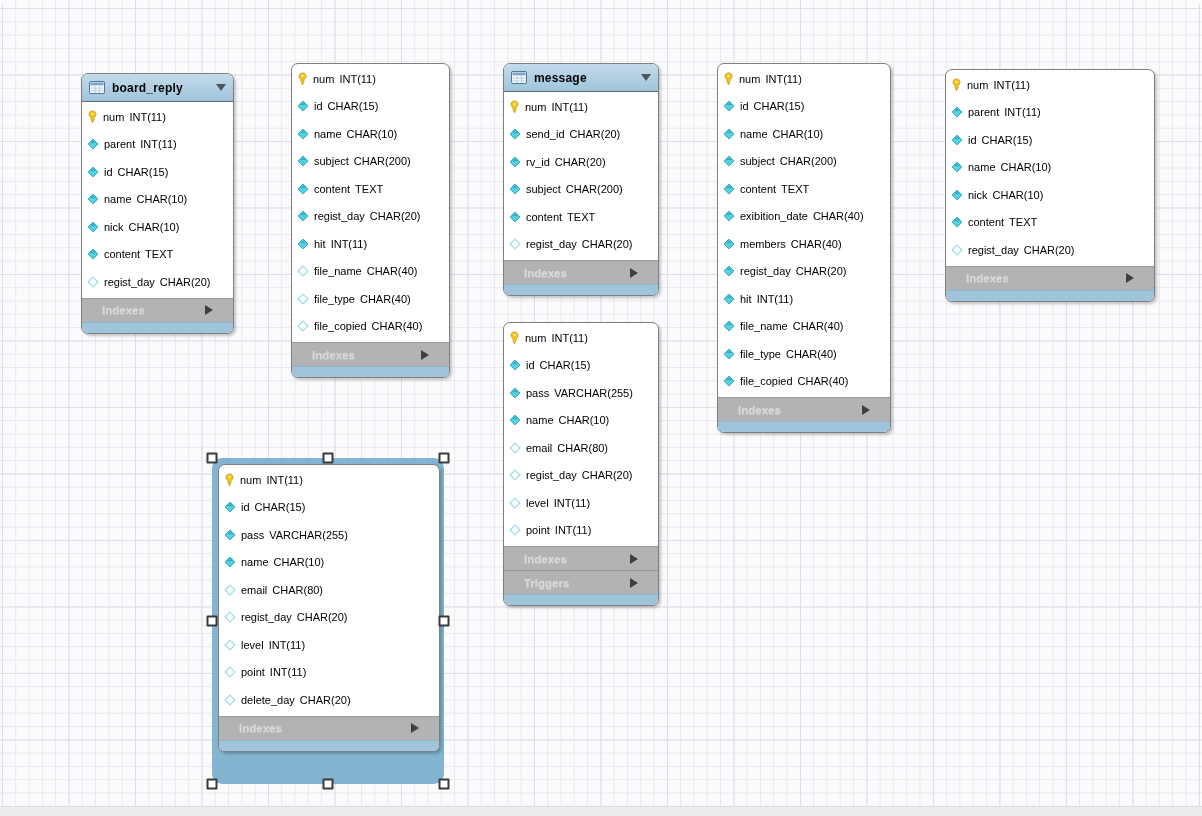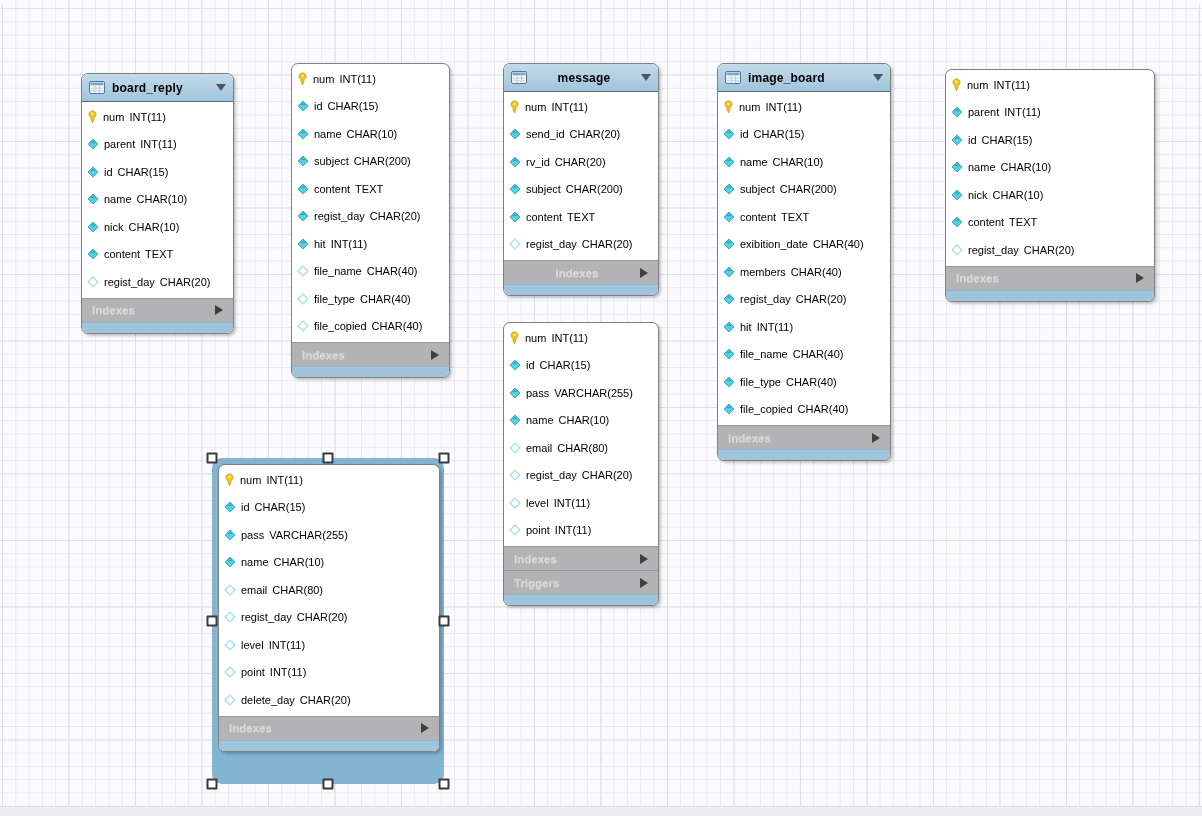--- a/index.html
+++ b/index.html
@@ -52,21 +52,21 @@
   .tbl-row{
     height:27.5px;display:flex;align-items:center;gap:5px;
     padding:0 4px 0 5px;font-size:11px;color:#000;white-space:nowrap;
   }
   .col-icon{display:flex;align-items:center;flex:0 0 auto;}
   .col-name{}
   .col-type{}
   .tbl-section{
     height:23px;background:var(--section-gray,#b3b3b5);
     border-top:1px solid #989898;
-    display:flex;align-items:center;padding:0 10px;
+    display:flex;align-items:center;padding:0 20px;
   }
   .sec-label{
     font-weight:bold;font-size:11.5px;color:var(--section-text,#d9d9d9);
     flex:1 1 auto;text-shadow:0 1px 0 rgba(255,255,255,0.25);
   }
   .sec-arrow{
     width:0;height:0;flex:0 0 auto;
     border-top:5px solid transparent;border-bottom:5px solid transparent;
     border-left:8px solid #3f3f3f;
   }
@@ -288,21 +288,21 @@
           <span class="col-name">file_copied</span>
           <span class="col-type">CHAR(40)</span>
         </div>
       </div>
       <div class="tbl-section">
         <span class="sec-label">Indexes</span>
         <span class="sec-arrow"></span>
       </div>
       <div class="tbl-strip"></div>
     </div>
-    <div class="table-node" style="left: 503px; top: 63px; width: 154px; text-align: center;">
+    <div class="table-node" style="left: 503px; top: 63px; width: 154px;">
       <div class="tbl-header">
         <span class="tbl-icon">
           <svg width="16" height="13" viewBox="0 0 16 13">
             <rect x="0.5" y="0.5" width="15" height="12" rx="1.5" fill="#f4f8fb" stroke="#53779c"></rect>
             <rect x="1.5" y="1.5" width="13" height="2.8" fill="#7ba6c9"></rect>
             <g stroke="#bcd0e0" stroke-width="1">
               <line x1="1.5" y1="7.2" x2="14.5" y2="7.2"></line>
               <line x1="1.5" y1="9.9" x2="14.5" y2="9.9"></line>
               <line x1="6" y1="4.5" x2="6" y2="12"></line>
               <line x1="10.5" y1="4.5" x2="10.5" y2="12"></line>
@@ -462,36 +462,20 @@
         <span class="sec-label">Indexes</span>
         <span class="sec-arrow"></span>
       </div>
       <div class="tbl-section">
         <span class="sec-label">Triggers</span>
         <span class="sec-arrow"></span>
       </div>
       <div class="tbl-strip"></div>
     </div>
     <div class="table-node" style="left: 717px; top: 63px; width: 172px;">
-      <div class="tbl-header">
-        <span class="tbl-icon">
-          <svg width="16" height="13" viewBox="0 0 16 13">
-            <rect x="0.5" y="0.5" width="15" height="12" rx="1.5" fill="#f4f8fb" stroke="#53779c"></rect>
-            <rect x="1.5" y="1.5" width="13" height="2.8" fill="#7ba6c9"></rect>
-            <g stroke="#bcd0e0" stroke-width="1">
-              <line x1="1.5" y1="7.2" x2="14.5" y2="7.2"></line>
-              <line x1="1.5" y1="9.9" x2="14.5" y2="9.9"></line>
-              <line x1="6" y1="4.5" x2="6" y2="12"></line>
-              <line x1="10.5" y1="4.5" x2="10.5" y2="12"></line>
-            </g>
-          </svg>
-        </span>
-        <span class="tbl-title">image_board</span>
-        <span class="collapse-tri"></span>
-      </div>
       <div class="tbl-body">
         <div class="tbl-row">
           <span class="col-icon">
             <svg width="11" height="14" viewBox="0 0 11 14">
               <path class="key-body" d="M5.5 0.9 C7.5 0.9 9 2.4 9 4.3 C9 5.7 8.2 6.9 6.95 7.45 L6.95 9.6 L5.5 12.9 L4.05 9.6 L4.05 7.45 C2.8 6.9 2 5.7 2 4.3 C2 2.4 3.5 0.9 5.5 0.9 Z"></path>
               <circle class="key-hole" cx="5.5" cy="3.9" r="1.2"></circle>
             </svg>
           </span>
           <span class="col-name">num</span>
           <span class="col-type">INT(11)</span>

